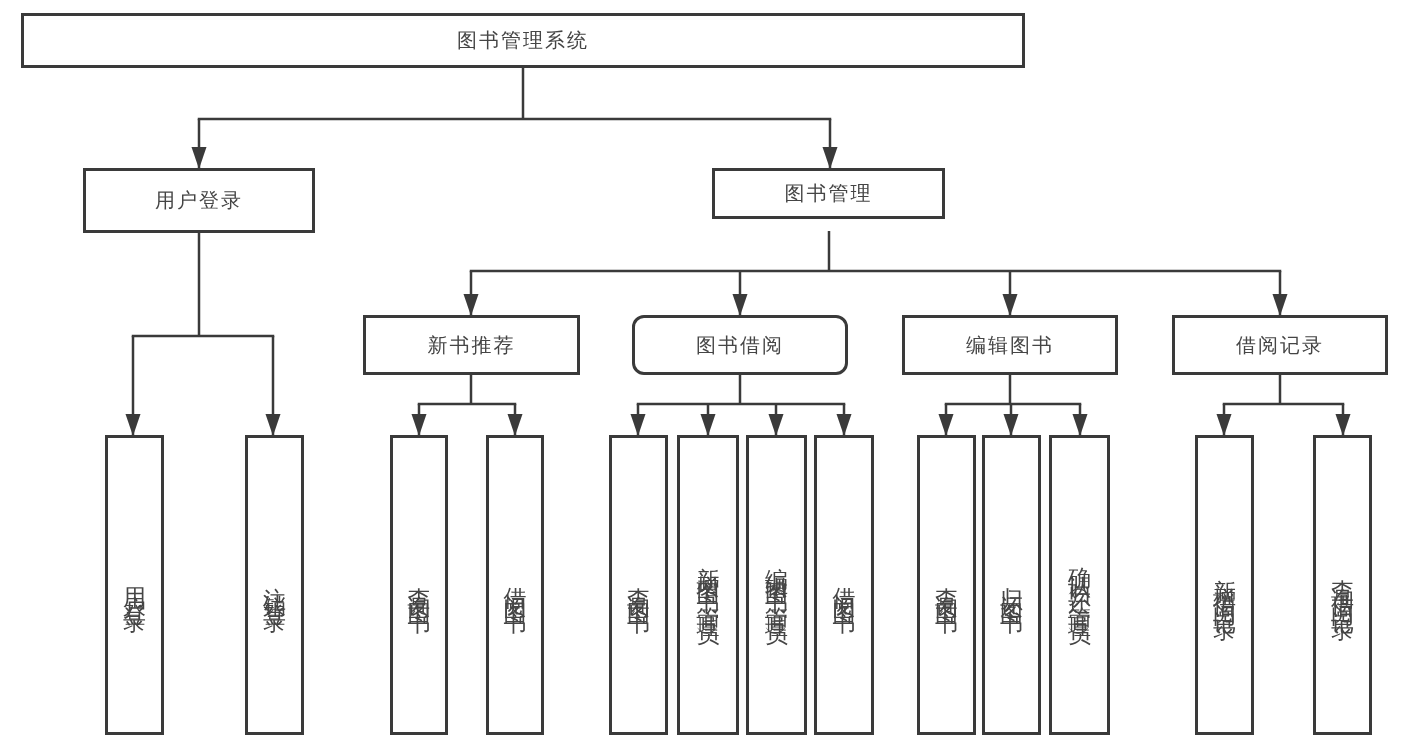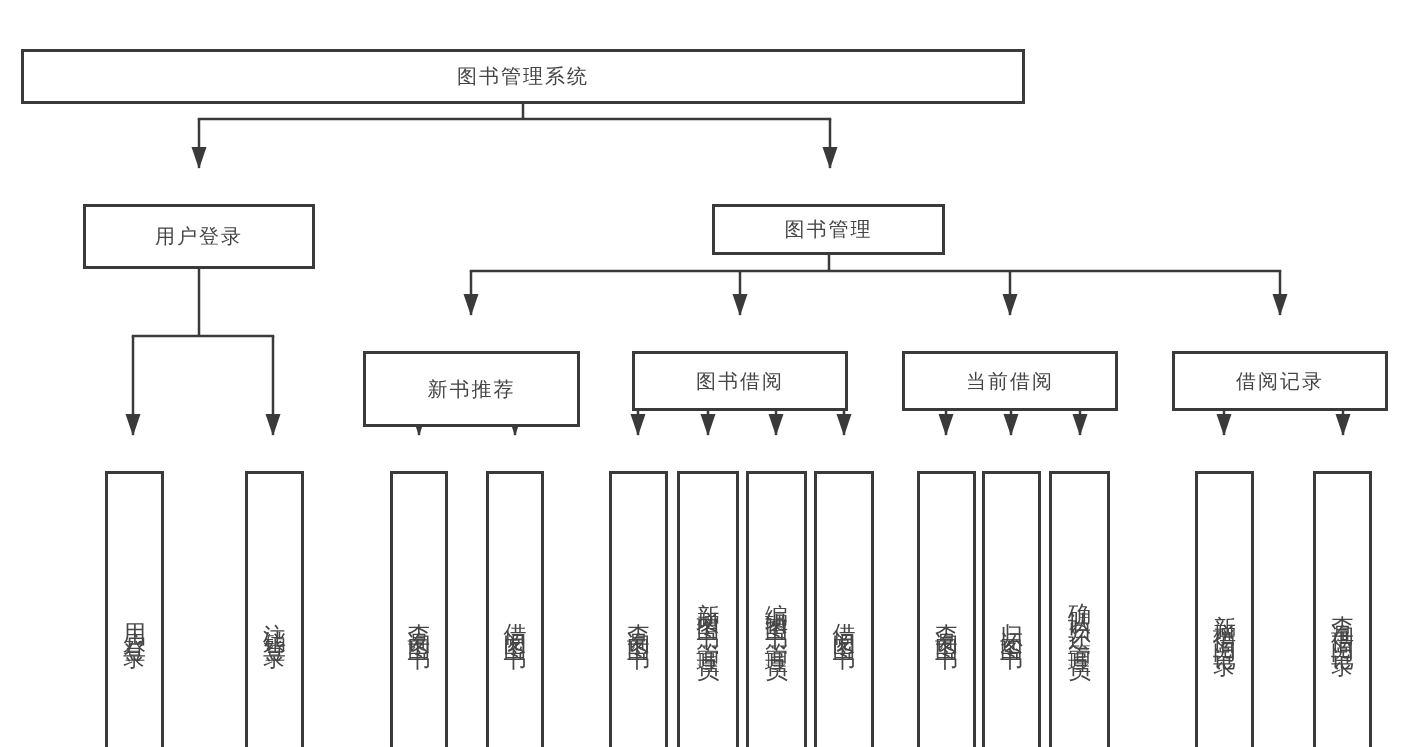--- a/index.html
+++ b/index.html
@@ -18,21 +18,20 @@
   #wires{position:absolute;left:0;top:0;width:1405px;height:747px;}
   #wires line{stroke:var(--line);stroke-width:2.5px;}
   #wires path{fill:var(--line);}
   .hbox,.vbox{
     position:absolute;
     box-sizing:border-box;
     background:#ffffff;
     border:3px solid var(--line);
     display:flex;align-items:center;justify-content:center;
     color:var(--text);
-    margin-top:36px;
   }
   .hbox{font-size:20px;letter-spacing:2px;}
   .vbox{font-size:23px;}
   .vtext{
     writing-mode:vertical-rl;
     text-orientation:mixed;
     letter-spacing:8px;
     line-height:1;
     white-space:nowrap;
   }
@@ -117,28 +116,28 @@
     <span>图书管理系统</span>
   </div>
 
   <div class="hbox" style="left:83px;top:168px;width:232px;height:65px;">
     <span>用户登录</span>
   </div>
   <div class="hbox" style="left:712px;top:168px;width:233px;height:51px;">
     <span>图书管理</span>
   </div>
 
-  <div class="hbox" style="left:363px;top:315px;width:217px;height:76px;">
+  <div class="hbox" style="left:363px;top:315px;width:217px;height:60px;">
     <span>新书推荐</span>
   </div>
-  <div class="hbox" style="left:632px;top:315px;width:216px;height:60px;">
+  <div class="hbox" style="left:632px;top:315px;width:216px;height:60px;border-radius:12px;">
     <span>图书借阅</span>
   </div>
   <div class="hbox" style="left:902px;top:315px;width:216px;height:60px;">
-    <span>当前借阅</span>
+    <span>编辑图书</span>
   </div>
   <div class="hbox" style="left:1172px;top:315px;width:216px;height:60px;">
     <span>借阅记录</span>
   </div>
 
   <div class="vbox" style="left:105px;top:435px;width:59px;height:300px;">
     <span class="vtext">用户登录</span>
   </div>
   <div class="vbox" style="left:245px;top:435px;width:59px;height:300px;">
     <span class="vtext">注销登录</span>

